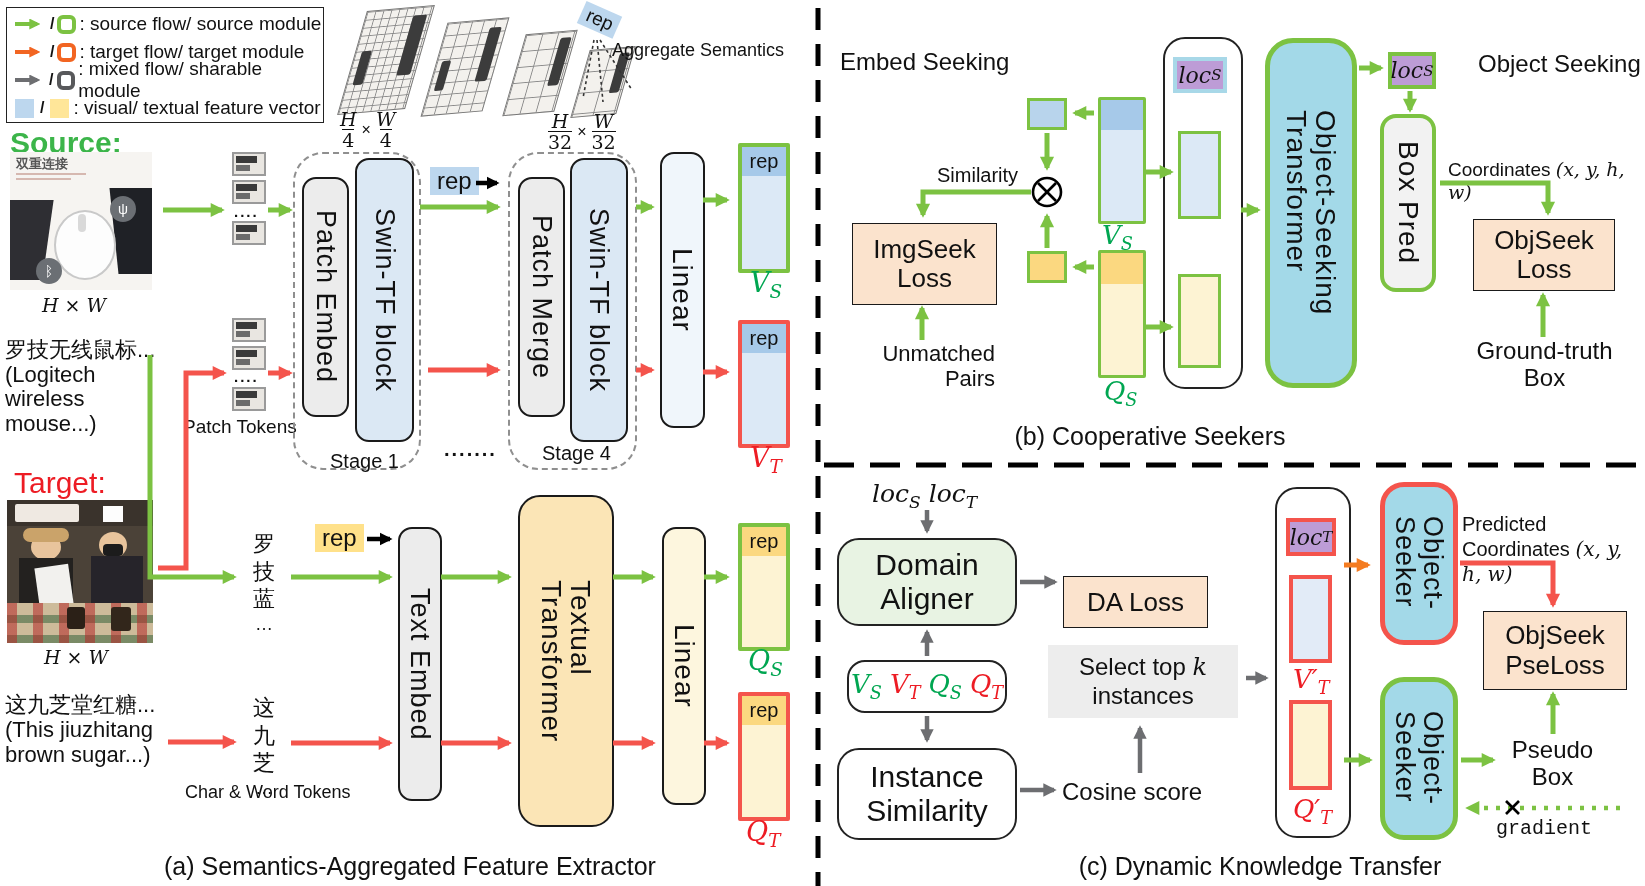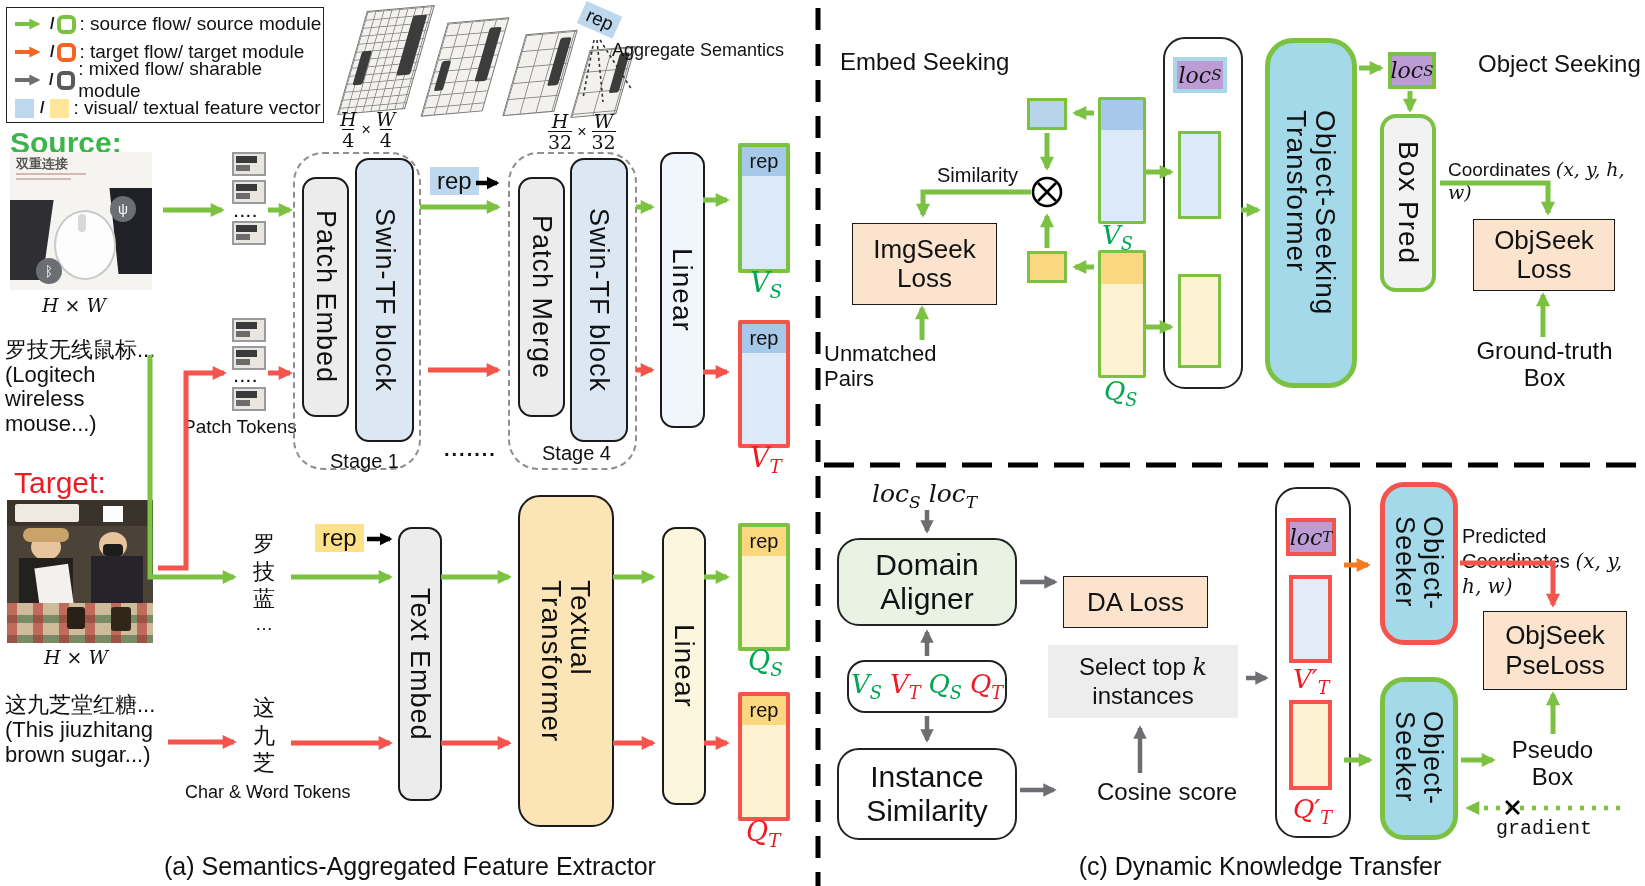--- a/index.html
+++ b/index.html
@@ -277,21 +277,21 @@
   </div>
 
   <div class="cap" style="left:100px;top:852px;width:620px;">(a) Semantics-Aggregated Feature Extractor</div>
 
   <div class="abs" style="left:840px;top:48px;font-size:24px;">Embed Seeking</div>
   <div class="abs" style="left:1478px;top:50px;font-size:24px;">Object Seeking</div>
   <div class="abs" style="left:937px;top:164px;font-size:20px;">Similarity</div>
 
   <div class="loss ml" style="left:852px;top:223px;width:143px;height:80px;font-size:26px;">ImgSeek
 Loss</div>
-  <div class="abs ml" style="left:824px;top:342px;width:143px;font-size:22px;text-align:left;">Unmatched
+  <div class="abs ml" style="left:852px;top:342px;width:143px;font-size:22px;text-align:right;">Unmatched
 Pairs</div>
 
   <div class="abs" style="left:1027px;top:98px;width:40px;height:32px;background:#b8d4ec;border:3px solid #7cc242;box-sizing:border-box;"></div>
   <div class="abs" style="left:1027px;top:251px;width:40px;height:32px;background:#fbd880;border:3px solid #7cc242;box-sizing:border-box;"></div>
 
   <div class="vec" style="left:1098px;top:97px;width:42px;height:121px;border:3.5px solid #7cc242;">
     <div class="rep-seg" style="height:30px;background:#a6c9e9;"></div>
     <div class="body-seg" style="background:#dce9f6;"></div>
   </div>
   <div class="abs math" style="left:1102px;top:220px;font-size:26px;color:#00a651;">
@@ -329,41 +329,42 @@
 
   <div class="abs" style="left:1448px;top:158px;font-size:19px;">
     <span>Coordinates </span><span class="ser">(x, y, h, w)</span>
   </div>
 
   <div class="loss ml" style="left:1473px;top:219px;width:140px;height:70px;font-size:26px;">ObjSeek
 Loss</div>
   <div class="abs ml" style="left:1462px;top:338px;width:165px;font-size:24px;text-align:center;">Ground-truth
 Box</div>
 
+  <div class="cap" style="left:960px;top:422px;width:380px;">(b) Cooperative Seekers</div>
 
   <div class="abs math" style="left:872px;top:479px;font-size:25px;">
     <span>loc</span><sub>S</sub>&nbsp;<span>loc</span><sub>T</sub>
   </div>
 
   <div class="abs ctr ml" style="left:837px;top:538px;width:180px;height:88px;background:#e8f3e3;border:2px solid #222;border-radius:22px;font-size:30px;box-sizing:border-box;">Domain
 Aligner</div>
 
   <div class="loss" style="left:1063px;top:556px;width:143px;height:50px;font-size:26px;margin-top:20px;">DA Loss</div>
 
   <div class="abs ctr" style="left:847px;top:660px;width:160px;height:53px;border:2px solid #222;border-radius:18px;background:#fff;gap:8px;font-size:26px;box-sizing:border-box;">
     <span class="math" style="color:#00a651;"><span>V</span><sub>S</sub></span>
     <span class="math" style="color:#ed1c24;"><span>V</span><sub>T</sub></span>
     <span class="math" style="color:#00a651;"><span>Q</span><sub>S</sub></span>
     <span class="math" style="color:#ed1c24;"><span>Q</span><sub>T</sub></span>
   </div>
 
   <div class="abs ctr ml" style="left:837px;top:748px;width:180px;height:92px;background:#fff;border:2px solid #222;border-radius:22px;font-size:30px;box-sizing:border-box;">Instance
 Similarity</div>
 
-  <div class="abs" style="left:1062px;top:778px;font-size:24px;margin-left:35px;">Cosine score</div>
+  <div class="abs" style="left:1062px;top:778px;font-size:24px;">Cosine score</div>
 
   <div class="abs ctr" style="left:1048px;top:645px;width:190px;height:73px;background:#ededed;font-size:24px;flex-direction:column;line-height:1.2;">
     <div><span>Select top </span><span class="ser">k</span></div>
     <div>instances</div>
   </div>
 
   <div class="abs" style="left:1275px;top:487px;width:72px;height:347px;border:2px solid #222;border-radius:22px;background:#fff;"></div>
   <div class="locbadge math" style="left:1286px;top:518px;width:50px;height:38px;border:4px solid #f4544c;box-sizing:border-box;">
     <span>loc</span>
       <sub>T</sub>
@@ -379,21 +380,21 @@
 
   <div class="vwrap" style="left:1380px;top:482px;width:78px;height:163px;background:#a3d9e8;border:5px solid #f4544c;border-radius:24px;box-sizing:border-box;">
     <span class="vtext" style="font-size:27px;">Object-
 Seeker</span>
   </div>
   <div class="vwrap" style="left:1380px;top:677px;width:78px;height:163px;background:#a3d9e8;border:5px solid #7cc242;border-radius:24px;box-sizing:border-box;">
     <span class="vtext" style="font-size:27px;">Object-
 Seeker</span>
   </div>
 
-  <div class="abs" style="left:1462px;top:512px;font-size:20px;line-height:1.25;margin-top:12px;">
+  <div class="abs" style="left:1462px;top:512px;font-size:20px;line-height:1.25;">
     <div>Predicted</div>
     <div><span>Coordinates </span><span class="ser">(x, y, h, w)</span></div>
   </div>
 
   <div class="loss ml" style="left:1483px;top:611px;width:142px;height:77px;font-size:26px;">ObjSeek
 PseLoss</div>
   <div class="abs ml" style="left:1500px;top:737px;width:105px;font-size:24px;text-align:center;">Pseudo
 Box</div>
   <div class="abs" style="left:1496px;top:817px;font-size:20px;font-family:Liberation Mono, monospace;">gradient</div>
 

